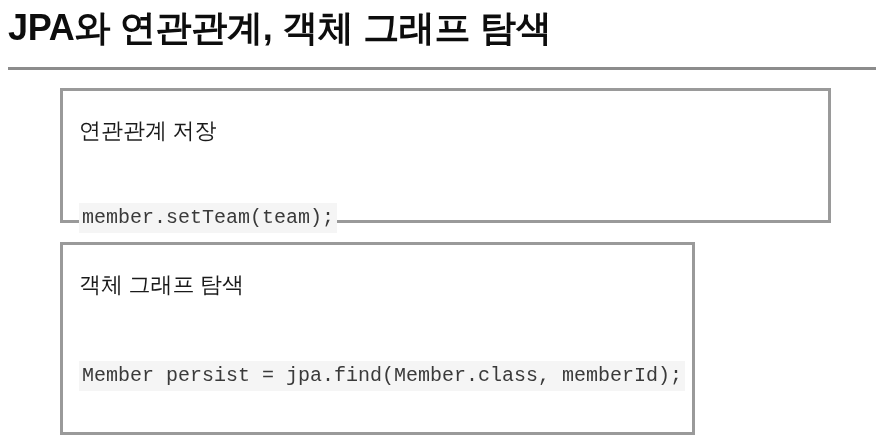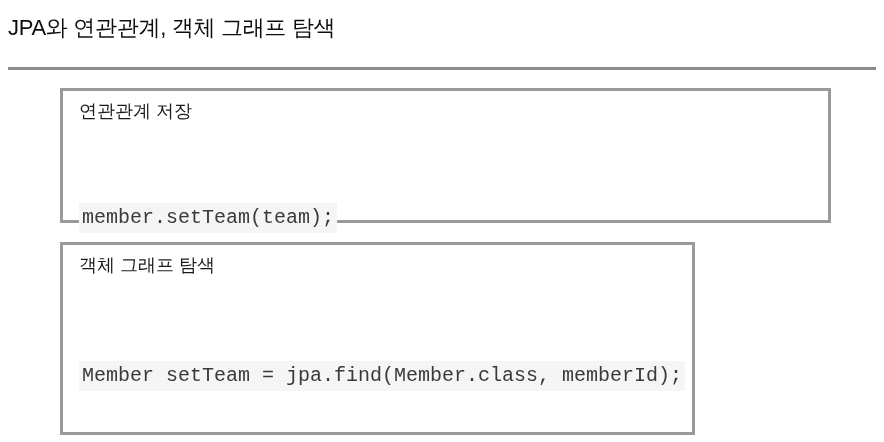--- a/index.html
+++ b/index.html
@@ -14,23 +14,23 @@
     overflow: hidden;
     position: relative;
   }
 
   
   #slide-title {
     position: absolute;
     left: 8px;
     top: 6px;
     width: 860px;
-    font-size: 22px;
+    font-size: 36px;
     line-height: 44px;
-    font-weight: 400;
+    font-weight: 700;
     color: #0d0d0d;
     letter-spacing: -0.3px;
     white-space: nowrap;
   }
 
   #title-rule {
     position: absolute;
     left: 8px;
     top: 67px;
     width: 868px;
@@ -56,25 +56,26 @@
   #box-graph {
     left: 60px;
     top: 242px;
     width: 635px;
     height: 193px;
   }
 
   .box-heading {
     position: absolute;
     left: 16px;
-    top: 4px;
-    font-size: 18px;
+    top: 24px;
+    font-size: 22px;
     line-height: 32px;
     color: #1a1a1a;
     white-space: nowrap;
+    font-family: Liberation Serif, serif;
   }
 
   .code-block {
     position: absolute;
     left: 16px;
     font-family: "Liberation Mono", "DejaVu Sans Mono", monospace;
     font-size: 20px;
     line-height: 30px;
     color: #3a3a3a;
     white-space: pre;
@@ -107,16 +108,16 @@
   <div class="box-heading">연관관계 저장</div>
   <div class="code-block" id="code-save">
     <span class="code-line">member.setTeam(team);</span>
     <span class="code-line">jpa.persist(member);</span>
   </div>
 </div>
 
 <div class="content-box" id="box-graph">
   <div class="box-heading">객체 그래프 탐색</div>
   <div class="code-block" id="code-graph">
-    <span class="code-line">Member setTeam = jpa.find(Member.class, memberId);</span>
+    <span class="code-line">Member persist = jpa.find(Member.class, memberId);</span>
     
   </div>
 </div>
 
 </body></html>

